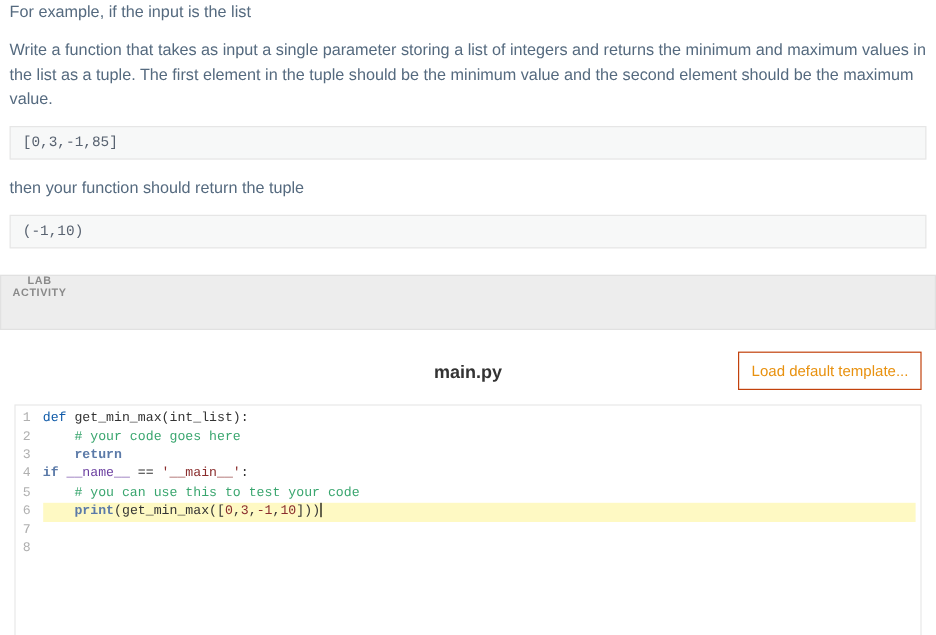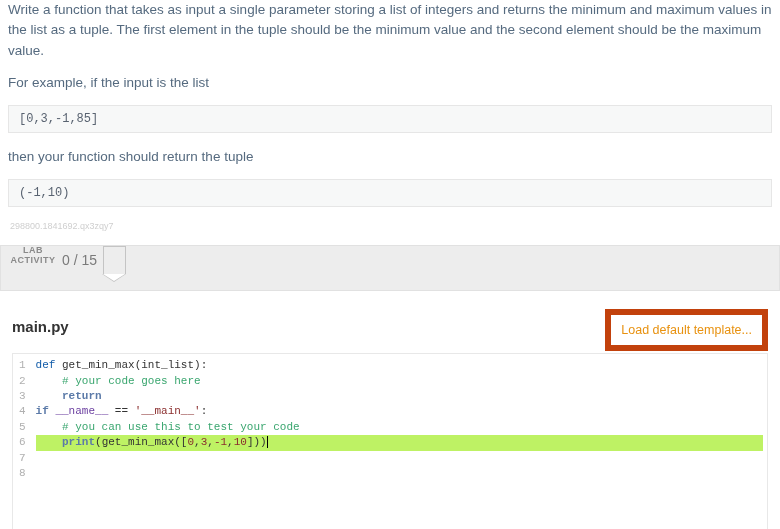--- a/index.html
+++ b/index.html
@@ -105,34 +105,35 @@
       border-right: 12.5px solid transparent;
       border-top: 8px solid #c4c4c4;
     }
     .editor-wrap {
       padding: 16px 12px 10px 12px;
       background: #fff;
     }
     .file-header {
       display: flex;
       align-items: center;
+      justify-content: center;
       position: relative;
       height: 38px;
       margin-bottom: 8px;
     }
     .file-name {
       font-weight: 600;
       color: #333;
       font-size: 15px;
     }
     .load-template {
       position: absolute;
       right: 0;
       top: 2px;
-      border: 6px solid #c2410c;
+      border: 1px solid #c2410c;
       background: #fff;
       color: #e8910f;
       font-size: 12.5px;
       padding: 8px 10px;
       cursor: pointer;
     }
     .editor {
       border: 1px solid #e8e8e8;
       font-family: Consolas, "Courier New", monospace;
       font-size: 11px;
@@ -153,58 +154,53 @@
       user-select: none;
       line-height: 1.4;
     }
     .code-lines {
       flex: 1;
       padding: 4px 4px 4px 2px;
       line-height: 1.4;
       white-space: pre;
     }
     .code-line { display: block; }
-    .code-line.hl { background: #bef264; }
+    .code-line.hl { background: #fef9c3; }
     .tok-kw { color: #5b7aa8; font-weight: 600; }
     .tok-def { color: #0f5aa8; }
     .tok-fn { color: #333; text-align: right; }
     .tok-comment { color: #3aa66f; }
     .tok-str { color: #8a2d2d; }
     .tok-num { color: #8a2d2d; }
     .tok-dunder { color: #6b3fa0; }
     .cursor {
       display: inline-block;
       width: 1px; height: 12px;
       background: #000;
       vertical-align: middle;
     }
   </style>
 </head>
 <body>
 
 <div class="problem-area">
+  <p class="prompt-text">For example, if the input is the list</p>
   <p class="prompt-text">Write a function that takes as input a single parameter storing a list of integers and returns the minimum and maximum values in the list as a tuple. The first element in the tuple should be the minimum value and the second element should be the maximum value.</p>
-  <p class="prompt-text">For example, if the input is the list</p>
   <div class="code-block">[0,3,-1,85]</div>
   <p class="prompt-text">then your function should return the tuple</p>
   <div class="code-block">(-1,10)</div>
-  <div class="meta-hash">298800.1841692.qx3zqy7</div>
 </div>
 
 <div class="lab-bar">
   <div class="lab-accent"></div>
   <div class="lab-label">
     <span>LAB</span>
     <span>ACTIVITY</span>
   </div>
   <div class="lab-divider"></div>
-  <div class="lab-score">
-    <span>0 / 15</span>
-    <span class="badge-shield"></span>
-  </div>
 </div>
 
 <div class="editor-wrap">
   <div class="file-header">
     <span class="file-name">main.py</span>
     <button class="load-template">Load default template...</button>
   </div>
 
   <div class="editor">
     <div class="editor-inner">

